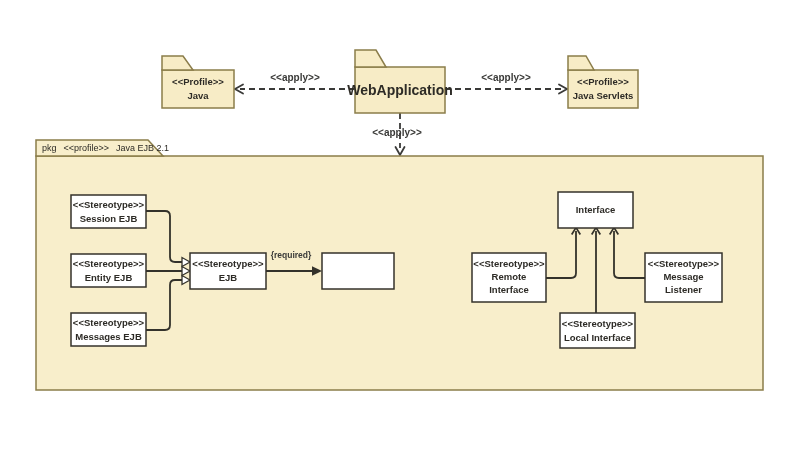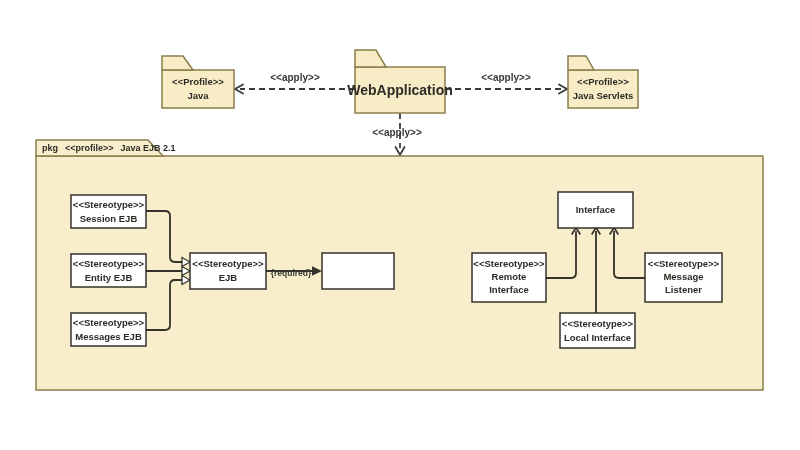--- a/index.html
+++ b/index.html
@@ -31,21 +31,21 @@
     position:absolute;display:flex;align-items:center;justify-content:center;
     text-align:center;font-weight:bold;font-size:9.5px;line-height:1.45;
     white-space:pre-line;pointer-events:none;color:var(--text);
   }
   .edge-lbl{
     position:absolute;display:flex;align-items:center;justify-content:center;
     font-weight:600;font-size:10px;color:#3a3a38;pointer-events:none;white-space:nowrap;
   }
   .pkg-title{
     position:absolute;left:42px;top:141px;height:14px;display:flex;align-items:center;
-    font-size:9px;font-weight:bold;pointer-events:none;color:var(--text);
+    font-size:9px;font-weight:normal;pointer-events:none;color:var(--text);
   }
   .pkg-title span{margin-right:7px;white-space:nowrap;}
 </style>
 </head>
 <body>
 
 <div class="canvas">
 
   <svg class="layer" width="800" height="450" viewBox="0 0 800 450">
 
@@ -129,15 +129,15 @@
   <div class="lbl" style="left:558px;top:192px;width:75px;height:36px;">Interface</div>
   <div class="lbl" style="left:472px;top:253px;width:74px;height:49px;line-height:1.35;">&lt;&lt;Stereotype&gt;&gt;
 Remote
 Interface</div>
   <div class="lbl" style="left:645px;top:253px;width:77px;height:49px;line-height:1.35;">&lt;&lt;Stereotype&gt;&gt;
 Message
 Listener</div>
   <div class="lbl" style="left:560px;top:313px;width:75px;height:35px;">&lt;&lt;Stereotype&gt;&gt;
 Local Interface</div>
 
-  <div class="edge-lbl" style="left:259px;top:267px;width:64px;height:11px;font-size:8.5px;">{required}</div>
+  <div class="edge-lbl" style="left:259px;top:249px;width:64px;height:11px;font-size:8.5px;">{required}</div>
 
 </div>
 
 </body></html>

